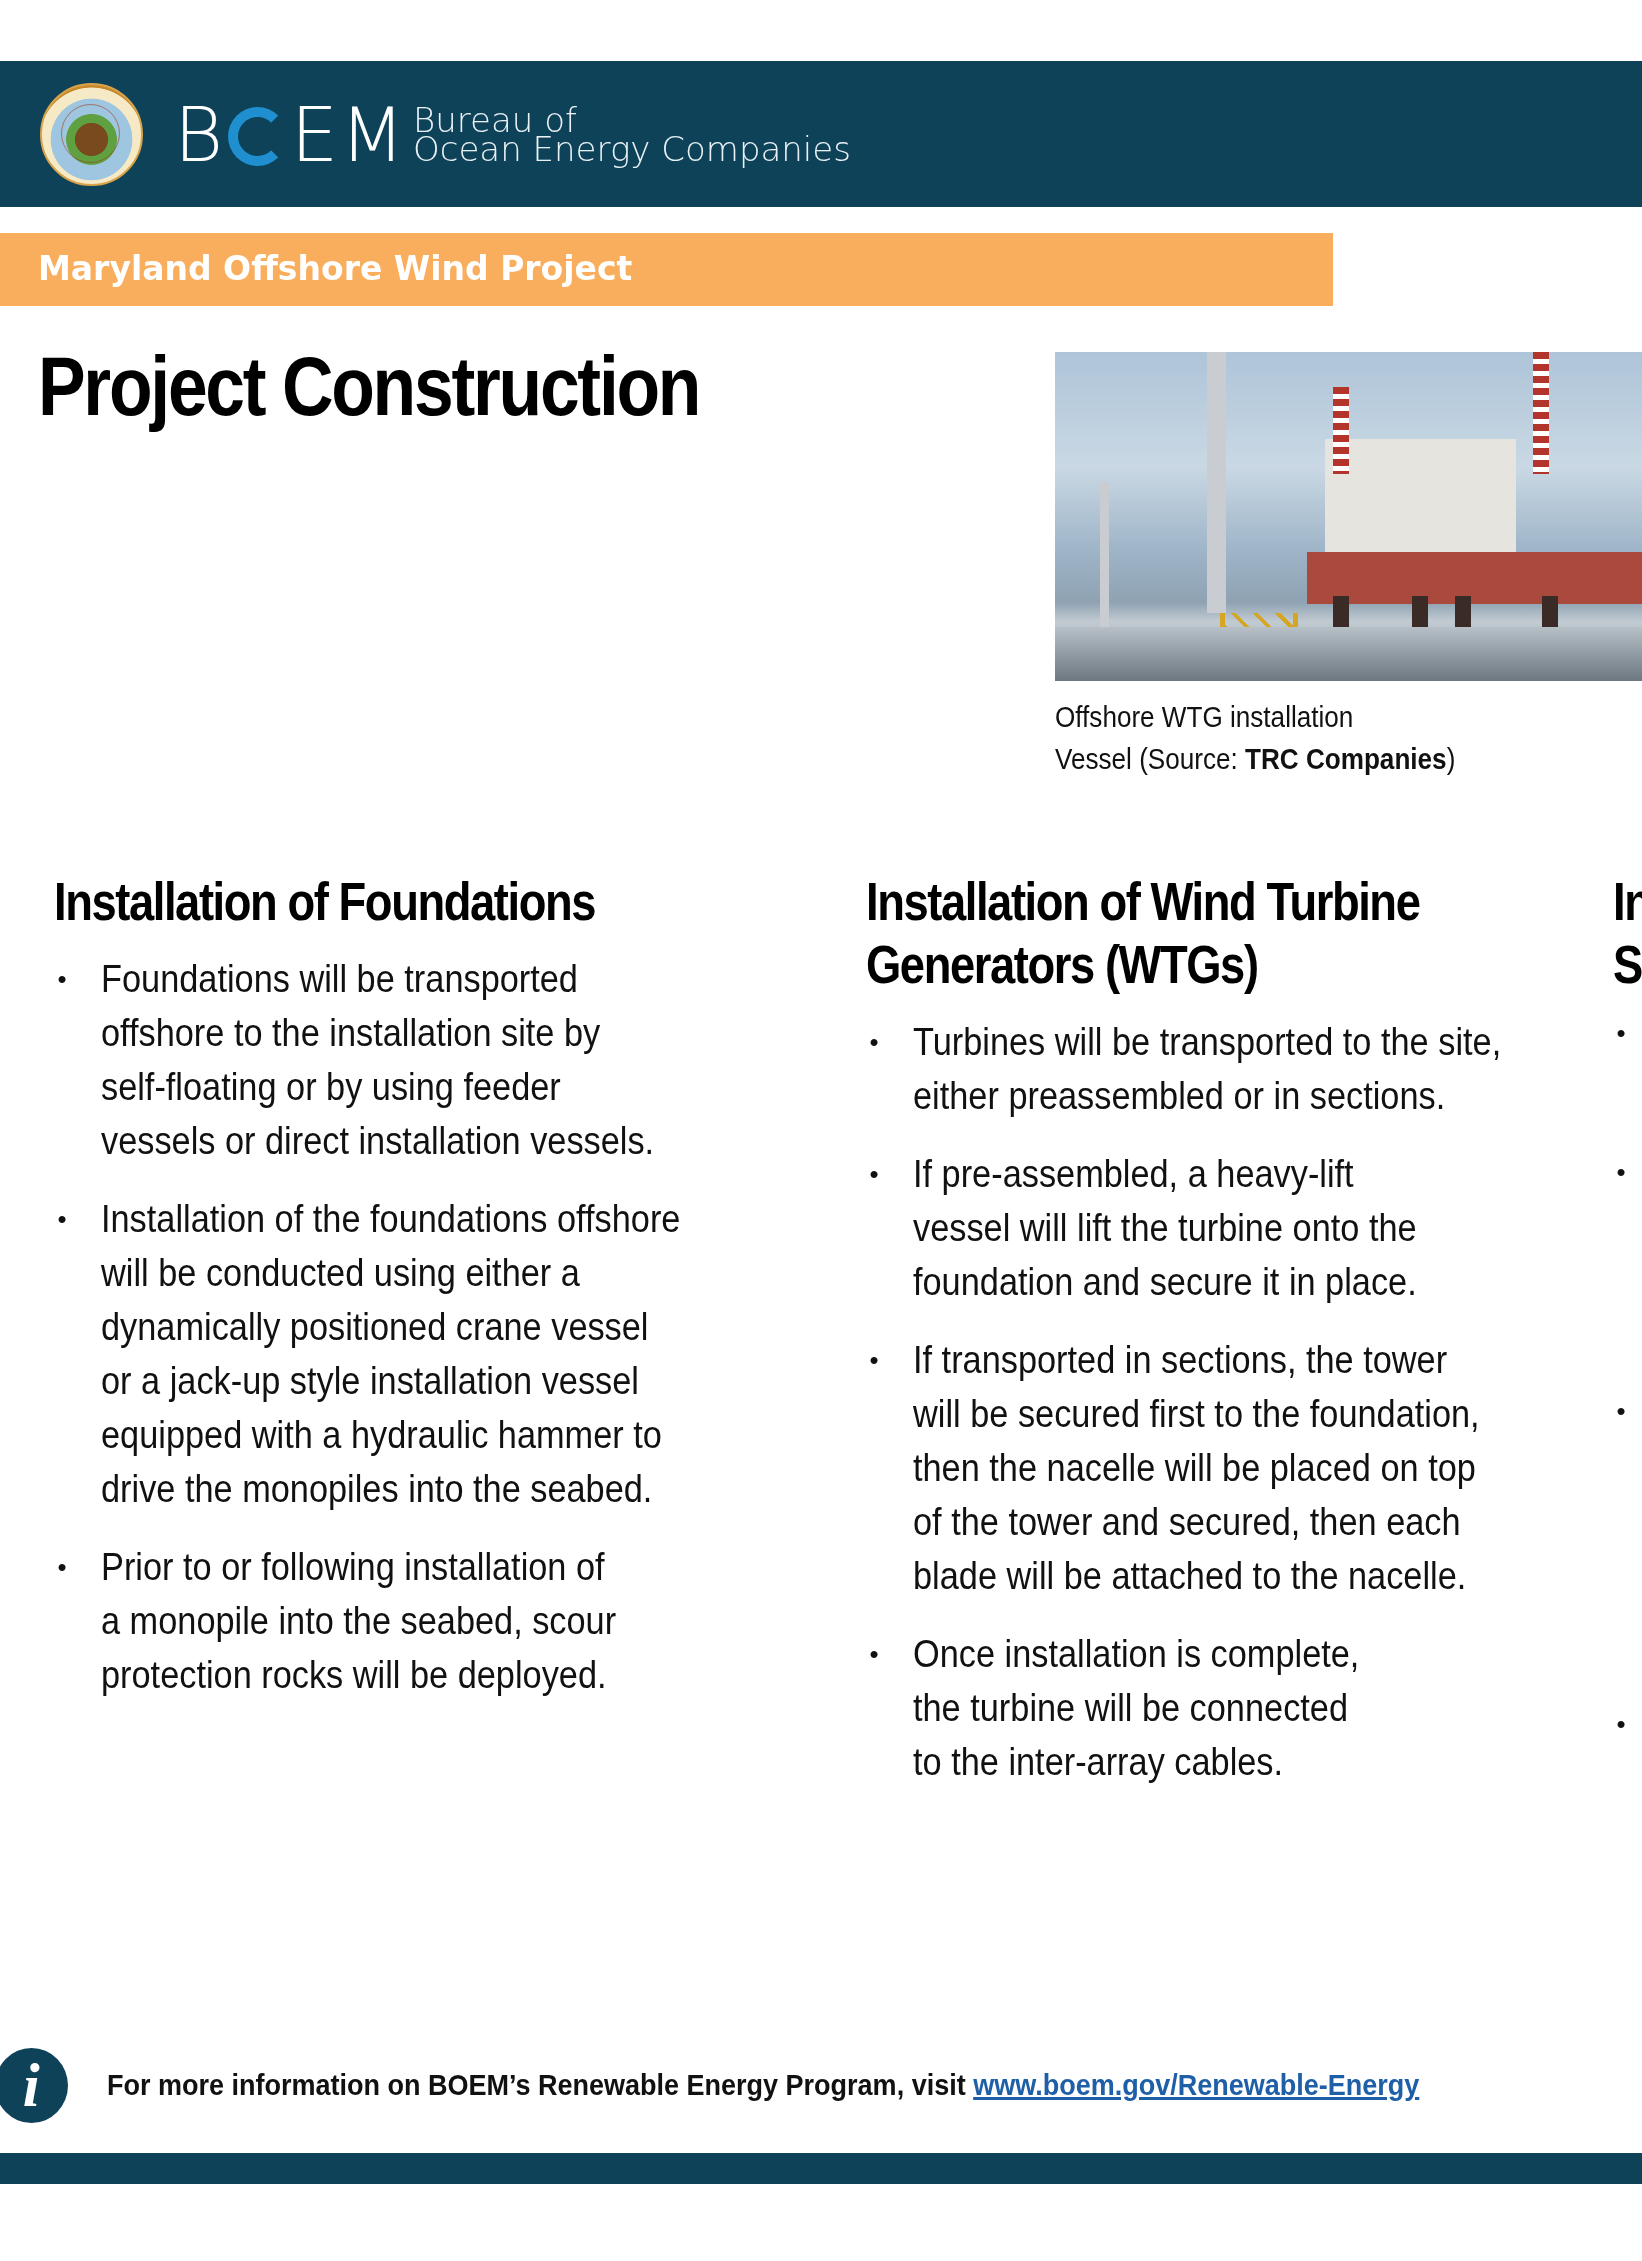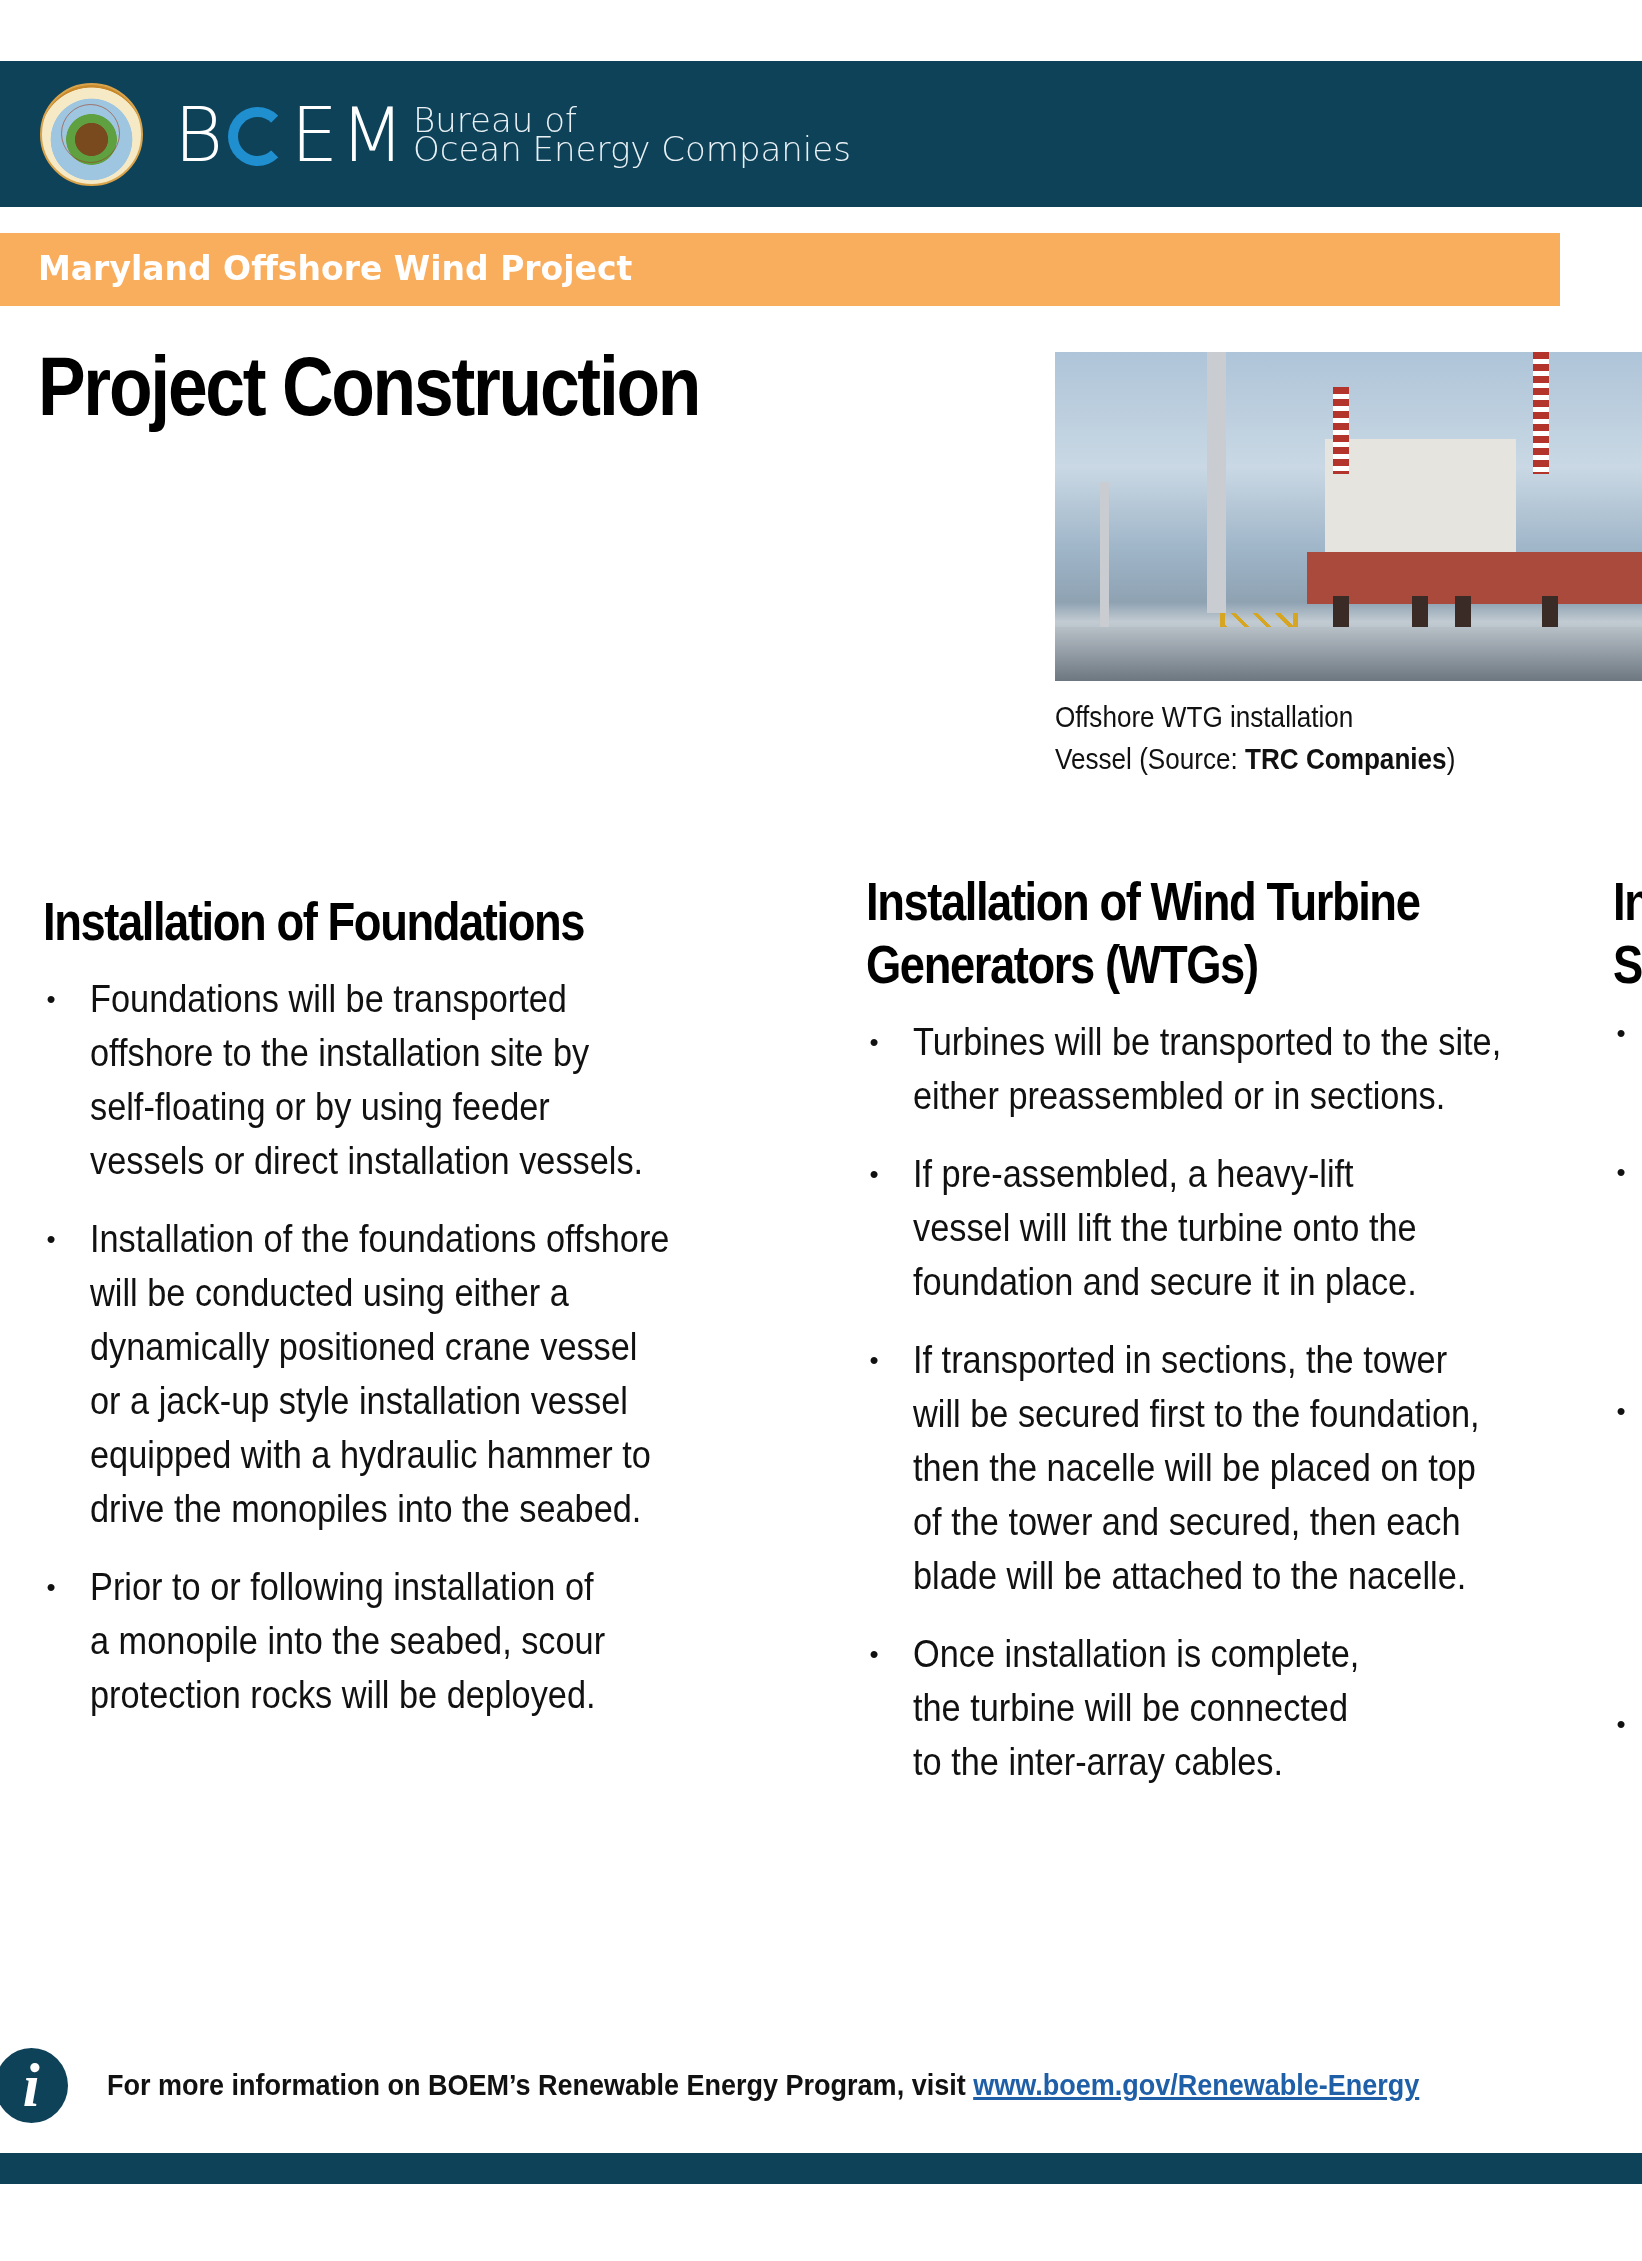--- a/index.html
+++ b/index.html
@@ -10,21 +10,21 @@
   .seal { position: absolute; left: 40px; top: 83px; width: 103px; height: 103px; border-radius: 50%;
           background: radial-gradient(circle at 50% 55%, #7a4a1f 0 22%, #5fa040 23% 34%, #9ec6e0 35% 55%, #f6e9c6 56% 70%, #c8892d 71% 74%, #f3e2b0 75% 100%);
           border: 2.6px solid #d9a34a; }
   .seal-inner { position: absolute; left: 19px; top: 19px; width: 59px; height: 59px; border-radius: 50%; border: 1.7px solid rgba(160,60,30,0.6); }
   .logo-boem { position: absolute; left: 174px; top: 96px; height: 78px; display: flex; align-items: center; color: #fff;
                font-family: "DejaVu Sans", sans-serif; font-weight: 200; font-size: 75px; letter-spacing: 1.7px; line-height: 1; }
   .logo-boem .o-wave { display: inline-block; width: 59px; height: 59px; border-radius: 50%; border: 10.4px solid #1f8fd0; border-right-color: #0e4259; margin: 0 3.5px; position: relative; top: 1.7px;
                        background: radial-gradient(circle at 65% 40%, #0e4259 0 40%, transparent 41%); }
   .logo-sub { position: absolute; left: 413px; top: 106px; color: #e9f1f5; font-family: "DejaVu Sans", sans-serif; font-size: 34px; line-height: 29px; font-weight: 300; }
 
-  .orange-band { position: absolute; left: 0; top: 233px; width: 1560px; height: 73px; background: #f9ae5e; }
+  .orange-band { position: absolute; left: 0; top: 233px; width: 1333px; height: 73px; background: #f9ae5e; }
   .orange-band .label { position: absolute; left: 38px; top: 15.7px; color: #ffffff; font-family: "DejaVu Sans", sans-serif; font-weight: bold; font-size: 33px; letter-spacing: 0px; }
 
   .page-title { position: absolute; left: 38px; top: 339px; font-family: "Liberation Sans", sans-serif; font-weight: bold; font-size: 83px; letter-spacing: -2.6px; color: #000; transform: scaleX(0.86); transform-origin: left top; }
 
   .photo { position: absolute; left: 1055px; top: 352px; width: 588px; height: 329px; overflow: hidden;
            background: linear-gradient(180deg, #aec4d8 0%, #c9d8e4 35%, #9fb5c8 60%, #8ea2b2 76%, #c2cbd2 82%, #7f8b95 100%); }
   .photo .turbine-tower { position: absolute; background: #c9ccd0; }
   .photo .vessel-hull { position: absolute; left: 252px; top: 200px; width: 336px; height: 52px; background: #a94a3c; }
   .photo .vessel-deck { position: absolute; left: 270px; top: 87px; width: 191px; height: 113px; background: #e6e4df; }
   .photo .leg { position: absolute; top: 244px; width: 15.7px; height: 77px; background: #3b2b26; }
@@ -35,21 +35,21 @@
   .caption { position: absolute; left: 1055px; top: 696px; width: 588px; font-family: "Liberation Sans", sans-serif; font-size: 29px; line-height: 42px; color: #111; transform: scaleX(0.9); transform-origin: left top; }
   .caption b { font-weight: bold; }
 
   .col { position: absolute; top: 870px; }
   .col h2 { font-family: "Liberation Sans", sans-serif; font-weight: bold; font-size: 54px; line-height: 63px; letter-spacing: -1.7px; color: #000; transform: scaleX(0.84); transform-origin: left top; white-space: nowrap; }
   .col ul { list-style: none; margin-top: 17.4px; }
   .col li { position: relative; padding-left: 47px; font-family: "Liberation Sans", sans-serif; font-size: 39px; line-height: 54px; color: #111; margin-bottom: 24px; }
   .col li .bullet { position: absolute; left: 3.5px; top: 0; font-size: 26px; }
   .col li .txt { display: block; transform: scaleX(0.88); transform-origin: left top; width: 114%; white-space: pre-line; }
 
-  .col1 { left: 43px; width: 765px; margin-top: 20px; }
+  .col1 { left: 54px; width: 765px; }
   .col2 { left: 866px; width: 783px; }
   .col3 { left: 1613px; width: 261px; }
 
   .footer-info-icon { position: absolute; left: -5.2px; top: 2048px; width: 73px; height: 75px; border-radius: 50%; background: #0e4259; color: #fff;
                       font-family: "Liberation Serif", serif; font-style: italic; font-weight: bold; font-size: 61px; line-height: 75px; text-align: center; }
   .footer-text { position: absolute; left: 107px; top: 2068px; font-family: "Liberation Sans", sans-serif; font-weight: bold; font-size: 30px; color: #111; white-space: nowrap; transform: scaleX(0.9); transform-origin: left top; }
   .footer-text a { color: #1f5fa8; text-decoration: underline; }
   .bottom-band { position: absolute; left: 0; top: 2153px; width: 1643px; height: 31px; background: #0e4259; }
 </style>
 </head>

